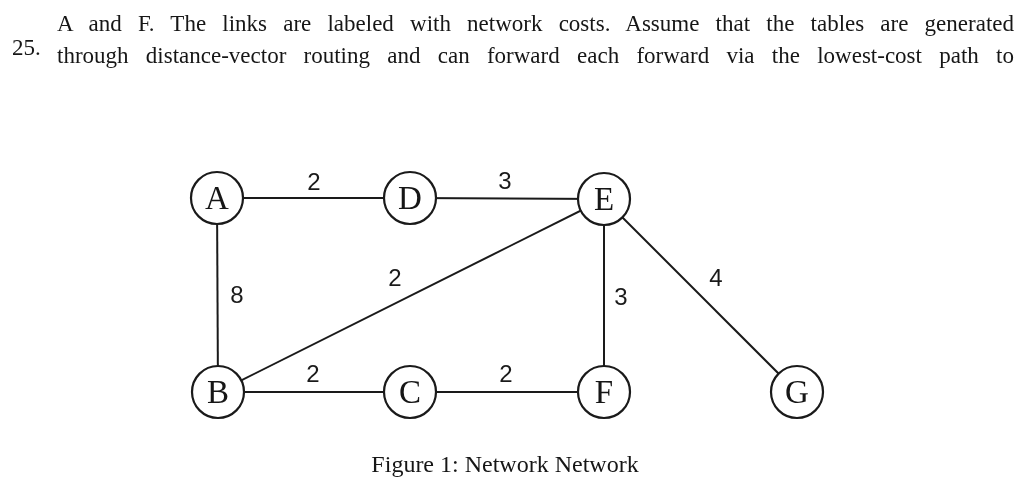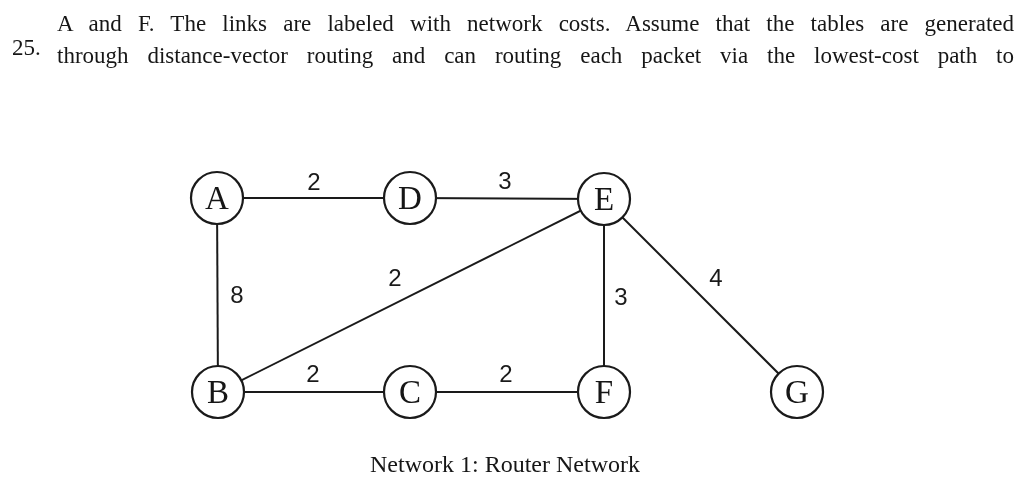--- a/index.html
+++ b/index.html
@@ -75,21 +75,21 @@
 </style>
 </head>
 <body>
 
 <div class="page">
 
   <div class="problem">
     <span class="marker">25.</span>
     <div id="problem-lines">
         <div class="pline just">A and F. The links are labeled with network costs. Assume that the tables are generated</div>
-        <div class="pline just">through distance-vector routing and can routing each packet via the lowest-cost path to</div>
+        <div class="pline just">through distance-vector routing and can forward each forward via the lowest-cost path to</div>
       </div>
   </div>
 
   <svg class="diagram" id="diagram" viewBox="0 0 1024 500">
       <line x1="217" y1="198" x2="410" y2="198" class="edge"></line>
       <line x1="410" y1="198" x2="604" y2="199" class="edge"></line>
       <line x1="217" y1="198" x2="218" y2="392" class="edge"></line>
       <line x1="218" y1="392" x2="604" y2="199" class="edge"></line>
       <line x1="218" y1="392" x2="410" y2="392" class="edge"></line>
       <line x1="410" y1="392" x2="604" y2="392" class="edge"></line>
@@ -112,15 +112,15 @@
       <circle cx="218" cy="392" r="26" class="node-circle"></circle>
       <text x="218" y="403" class="node-label">B</text>
       <circle cx="410" cy="392" r="26" class="node-circle"></circle>
       <text x="410" y="403" class="node-label">C</text>
       <circle cx="604" cy="392" r="26" class="node-circle"></circle>
       <text x="604" y="403" class="node-label">F</text>
       <circle cx="797" cy="392" r="26" class="node-circle"></circle>
       <text x="797" y="403" class="node-label">G</text>
     </svg>
 
-  <div class="caption">Network 1: Router Network</div>
+  <div class="caption">Figure 1: Network Network</div>
 
 </div>
 
 </body></html>

